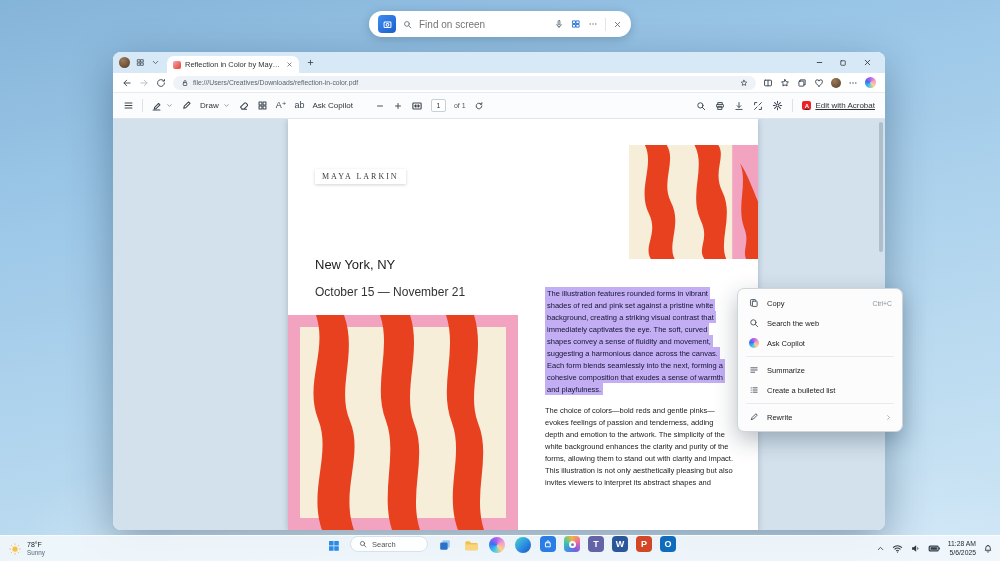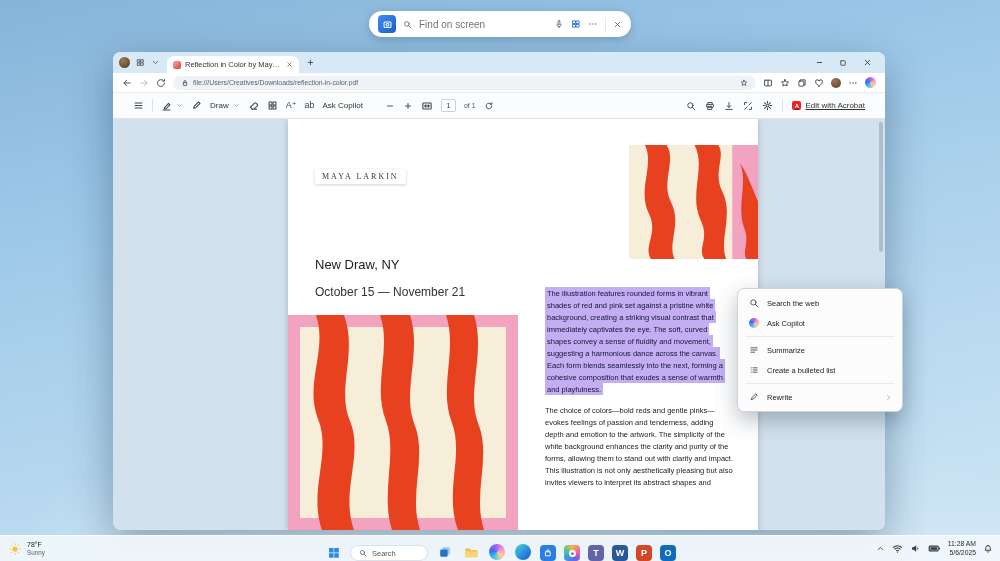--- a/index.html
+++ b/index.html
@@ -41,21 +41,21 @@
   .wc{width:24px;height:19px;display:flex;align-items:center;justify-content:center;color:#333;}
 
   .address-bar{height:20px;background:#fff;display:flex;align-items:center;padding:0 9px;gap:7px;border-bottom:1px solid #e7ebef;flex:0 0 auto;}
   .ab-ic{display:flex;color:#3c4650;}
   .ab-ic.dim{color:#b6bec6;}
   .url-pill{flex:1;height:14px;background:#eff3f7;border-radius:7px;display:flex;align-items:center;gap:4px;padding:0 8px;min-width:0;}
   .url-text{font-size:6.8px;color:#5a646e;white-space:nowrap;overflow:hidden;text-overflow:ellipsis;flex:1;}
   .mini-avatar{width:10px;height:10px;border-radius:50%;background:radial-gradient(circle at 35% 30%,#9a7a58,#553b26);flex:0 0 auto;}
   .copilot-ball{width:11px;height:11px;border-radius:50%;background:conic-gradient(from 210deg,#37c8f0,#3b6ff0,#b05ef0,#f0a0c8,#ffd18a,#37c8f0);flex:0 0 auto;}
 
-  .pdf-toolbar{height:26px;background:#fbfcfd;border-bottom:1px solid #dfe4e9;display:flex;align-items:center;padding:0 20px;gap:8px;flex:0 0 auto;font-size:8px;color:#333;}
+  .pdf-toolbar{height:26px;background:#fbfcfd;border-bottom:1px solid #dfe4e9;display:flex;align-items:center;padding:0 10px;gap:8px;flex:0 0 auto;font-size:8px;color:#333;}
   .tbx{display:flex;align-items:center;gap:8px;}
   .tb-ic{display:flex;align-items:center;color:#3c4650;}
   .tb-sep{width:1px;height:13px;background:#dde2e7;}
   .tb-label{font-size:8px;color:#333;}
   .glyph{font-size:9px;color:#3c4650;line-height:1;}
   .chev{display:flex;color:#6a747e;margin-left:-4px;}
   .page-input{width:15px;height:13px;border:1px solid #c9d1d8;border-radius:2px;font-size:7px;text-align:center;color:#333;background:#fff;}
   .of-label{font-size:7px;color:#555;}
   .tb-right{margin-left:auto;display:flex;align-items:center;gap:9px;text-decoration:underline;}
   .acro{display:flex;align-items:center;gap:4px;}
@@ -86,21 +86,21 @@
   .cm-sub{display:flex;color:#8a929a;}
   .cm-sep{height:1px;background:#e7eaee;margin:3px 8px;}
   .cm-ball{width:10px;height:10px;border-radius:50%;background:conic-gradient(from 210deg,#37c8f0,#3b6ff0,#b05ef0,#f0a0c8,#ffd18a,#37c8f0);}
 
   
   .taskbar{position:absolute;left:0;right:0;bottom:0;height:26px;background:rgba(241,247,252,.92);border-top:1px solid rgba(255,255,255,.7);z-index:20;}
   .tb-weather{position:absolute;left:8px;top:0;bottom:0;display:flex;align-items:center;gap:5px;}
   .wx-col{display:flex;flex-direction:column;line-height:1.15;}
   .wx-temp{font-size:7px;color:#222;}
   .wx-cond{font-size:6.3px;color:#5a6572;}
-  .tb-center{position:absolute;left:50%;top:0;bottom:0;transform:translateX(-50%);display:flex;align-items:flex-end;gap:8px;}
+  .tb-center{position:absolute;left:50%;top:0;bottom:0;transform:translateX(-50%);display:flex;align-items:flex-start;gap:8px;}
   .tb-app{width:18px;height:18px;display:flex;align-items:center;justify-content:center;border-radius:4px;flex:0 0 auto;}
   .search-pill{height:16px;min-width:78px;background:rgba(255,255,255,.95);border:1px solid #d8e2ec;border-radius:8px;
     display:flex;align-items:center;gap:5px;padding:0 8px;color:#5a6572;}
   .search-pill span{font-size:7.5px;color:#555;}
   .tile{width:16px;height:16px;border-radius:4px;display:flex;align-items:center;justify-content:center;}
   .tile-letter{color:#fff;font-size:9px;font-weight:bold;line-height:1;}
   .app-teams{background:#6264a7}.app-word{background:#2b579a}.app-ppt{background:#d24726}.app-outlook{background:#0f6cbd}.app-store{background:#2a7de4}
   .edge-ball{width:16px;height:16px;border-radius:50%;background:linear-gradient(135deg,#49d8c3 0%,#2b8de4 55%,#1a55b8 100%);}
   .copilot-ball-lg{width:16px;height:16px;border-radius:50%;background:conic-gradient(from 210deg,#37c8f0,#3b6ff0,#b05ef0,#f0a0c8,#ffd18a,#37c8f0);}
   .photos-tile{background:conic-gradient(#f4b63f,#ef6a9e,#7a5fe0,#3f8fe8,#42c9a0,#f4b63f);}
@@ -525,21 +525,21 @@
 
         <svg class="art" style="left:341px;top:26px;" width="129" height="114" viewBox="0 0 130 113" preserveAspectRatio="none">
           <rect width="130" height="113" fill="#f2a3c0"></rect>
           <rect x="0" y="0" width="104" height="113" fill="#f7eeda"></rect>
           <path fill="#e8411f" d="M16 0 C26 20 8 44 20 68 C30 88 14 100 22 113 L46 113 C38 98 54 78 42 56 C32 36 48 16 38 0 Z"></path>
           <path fill="#e8411f" d="M66 0 C78 22 60 48 72 74 C82 94 68 102 76 113 L98 113 C90 94 106 70 94 46 C84 26 98 12 90 0 Z"></path>
           <path fill="#e8411f" d="M112 18 C120 38 108 60 116 82 C122 96 114 104 118 113 L130 113 L130 56 C124 42 120 30 112 18 Z"></path>
         </svg>
 
         <div class="chip">MAYA LARKIN</div>
-        <div class="doc-loc">New Draw, NY</div>
+        <div class="doc-loc">New York, NY</div>
         <div class="doc-dates">October 15 — November 21</div>
 
         <svg class="art" style="left:0;top:196px;" width="230" height="215" viewBox="0 0 230 215" preserveAspectRatio="none">
           <rect width="230" height="215" fill="#f2a3c0"></rect>
           <rect x="12" y="12" width="206" height="191" fill="#f7eeda"></rect>
           <path fill="#e8411f" d="M28 0 C40 36 16 68 30 104 C44 138 20 176 34 215 L66 215 C52 176 76 140 62 106 C48 74 70 38 56 0 Z"></path>
           <path fill="#e8411f" d="M92 0 C104 34 84 70 98 106 C110 138 92 178 104 215 L132 215 C120 178 140 142 126 108 C114 76 134 36 122 0 Z"></path>
           <path fill="#e8411f" d="M158 0 C170 36 150 72 164 108 C176 140 156 178 170 215 L196 215 C184 178 204 142 190 108 C178 76 198 38 186 0 Z"></path>
         </svg>
 
@@ -549,20 +549,29 @@
         </div>
       </div>
       <div class="scrollbar"></div>
     </div>
   </div>
 
   <div class="context-menu">
     <div class="cm-item">
       <span class="cm-ic">
           <svg class="ic" width="10" height="10">
+            <use href="#i-copy"></use>
+          </svg>
+        </span>
+      <span class="cm-label">Copy</span>
+      <span class="cm-shortcut">Ctrl+C</span>
+    </div>
+    <div class="cm-item">
+      <span class="cm-ic">
+          <svg class="ic" width="10" height="10">
             <use href="#i-search"></use>
           </svg>
         </span>
       <span class="cm-label">Search the web</span>
     </div>
     <div class="cm-item">
       <span class="cm-ic">
           <span class="cm-ball"></span>
         </span>
       <span class="cm-label">Ask Copilot</span>

